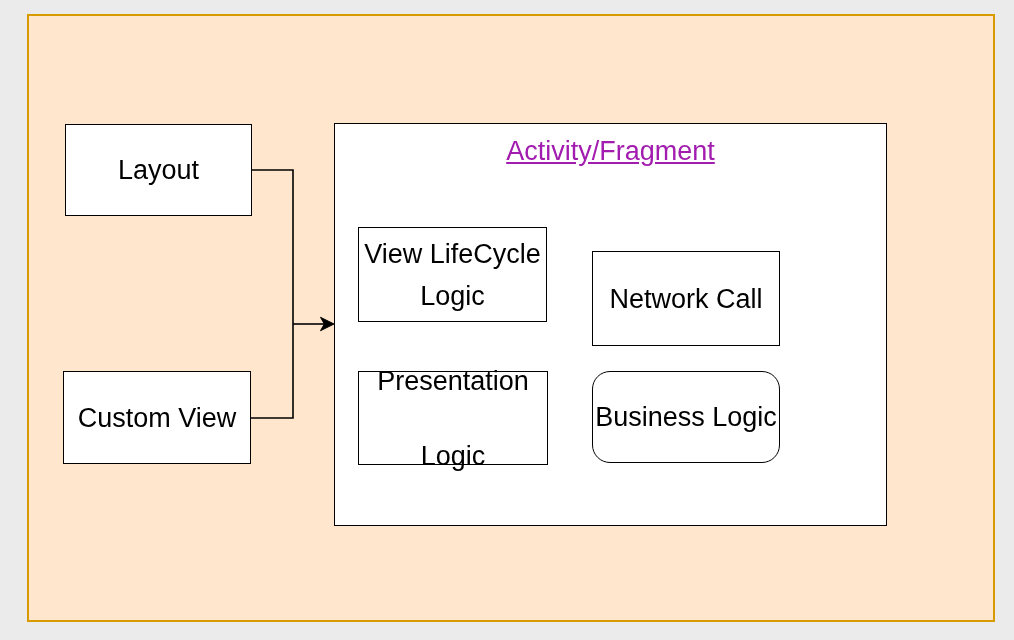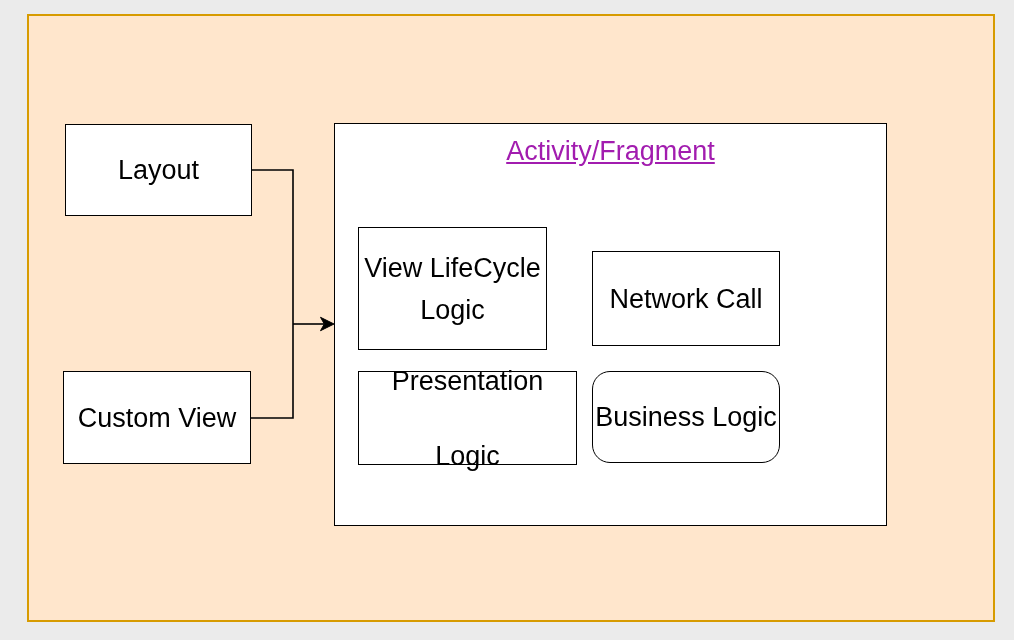--- a/index.html
+++ b/index.html
@@ -67,23 +67,23 @@
     position: absolute;
     left: 0;
     right: 0;
     top: 11px;
     text-align: center;
     font-size: 27px;
     line-height: 32px;
     color: #a21caf;
     text-decoration: underline;
   }
-  .node-view-lifecycle { left: 358px; top: 227px; width: 189px; height: 123px; }
+  .node-view-lifecycle { left: 358px; top: 227px; width: 189px; height: 95px; }
   .node-network-call   { left: 592px; top: 227px; width: 188px; height: 95px; margin-top: 24px; }
-  .node-presentation   { left: 358px; top: 371px; width: 219px; height: 94px; gap: 33px; }
+  .node-presentation   { left: 358px; top: 371px; width: 190px; height: 94px; gap: 33px; }
   .node-business-logic { left: 592px; top: 371px; width: 188px; height: 92px; border-radius: 18px; }
 </style>
 </head>
 <body>
 
 <div class="screen">
 
   <div class="frame"></div>
 
   <svg class="connector-layer" width="1014" height="640" viewBox="0 0 1014 640" xmlns="http://www.w3.org/2000/svg">

